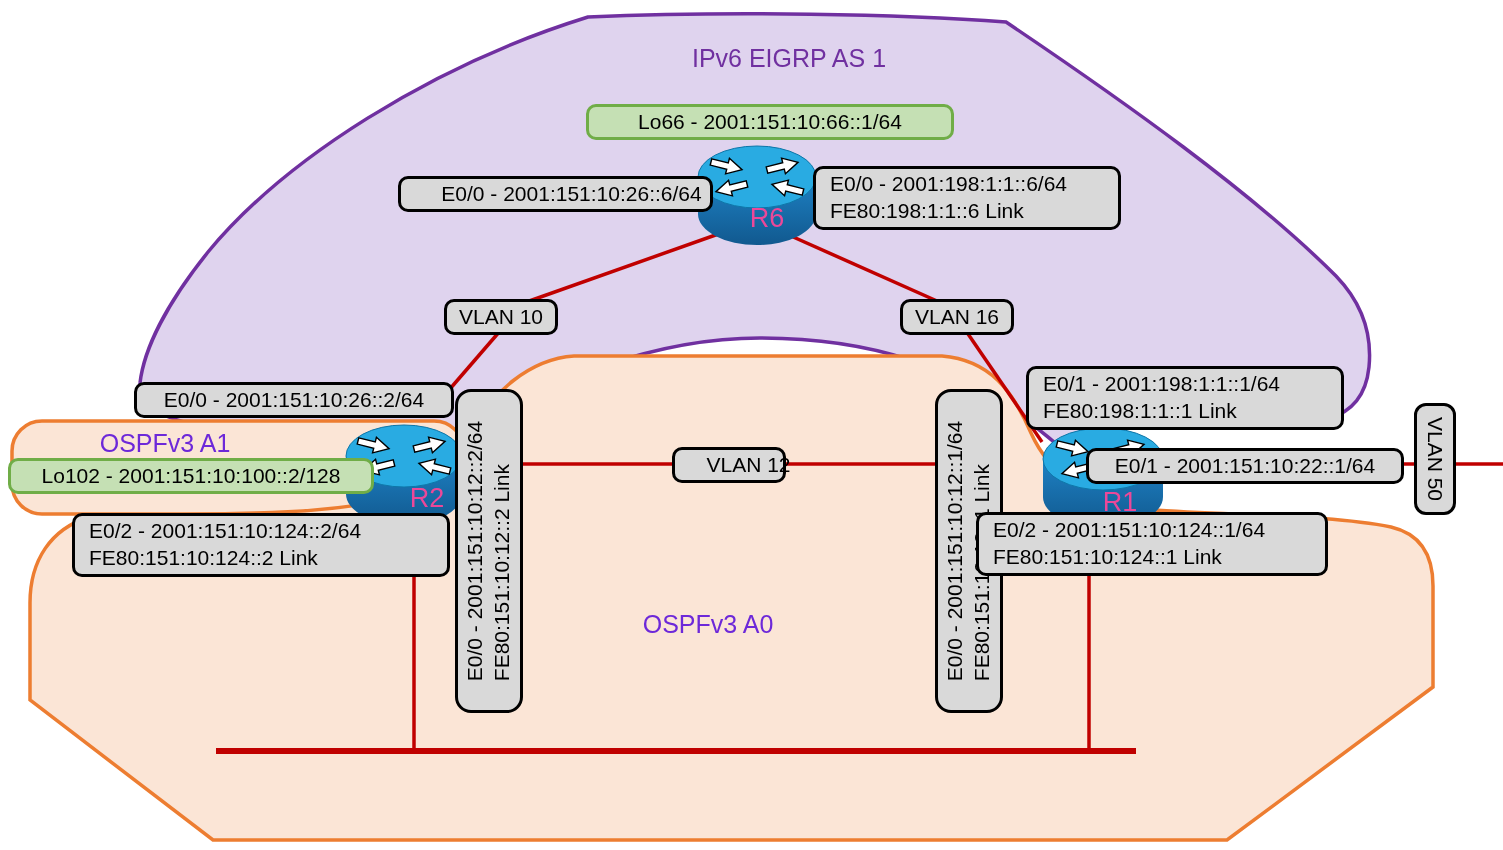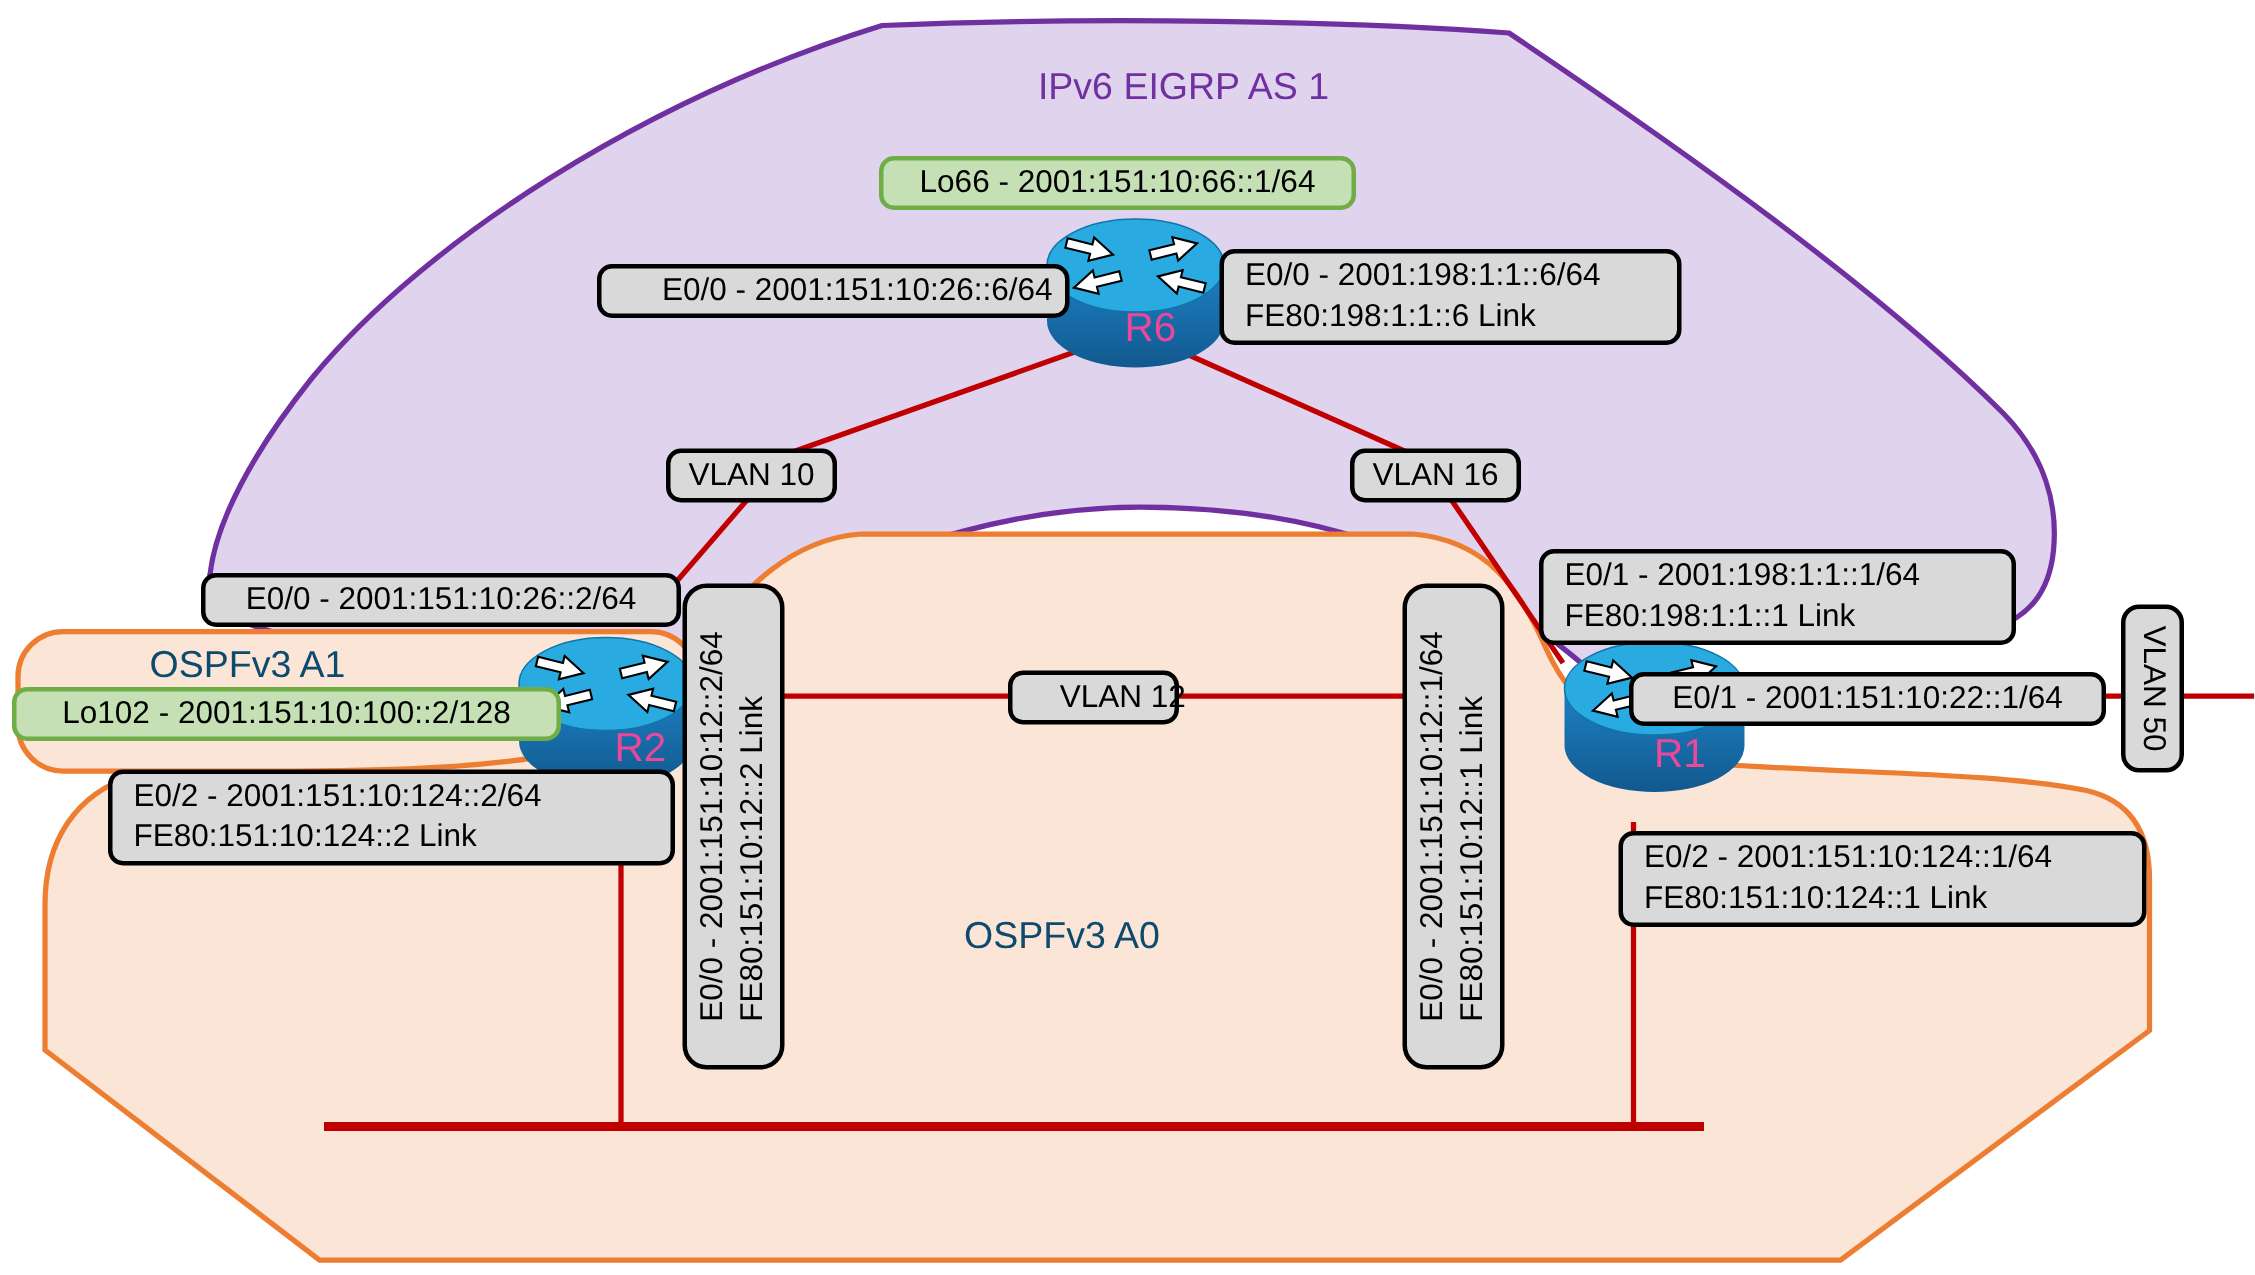--- a/index.html
+++ b/index.html
@@ -13,21 +13,21 @@
            padding:16px 14px;line-height:1.28;}
   .lbl.green{background:#C5E0B4;border-color:#70AD47;}
   .vwrap{position:absolute;background:#D9D9D9;border:3px solid #000;border-radius:16px;
          box-sizing:border-box;z-index:3;}
   .vinner{position:absolute;left:50%;top:50%;display:flex;flex-direction:column;
           align-items:flex-start;line-height:1.28;font-size:21px;white-space:nowrap;
           transform:translate(-50%,-50%) rotate(-90deg);}
   .vinner.cw{transform:translate(-50%,-50%) rotate(90deg);}
   .rtitle{position:absolute;z-index:3;font-size:25px;text-align:center;}
   .rtitle.purple{color:#7030A0;}
-  .rtitle.red{color:#0c4a6e;}
+  .rtitle.red{color:#6d28d9;}
   .rname{position:absolute;z-index:4;color:#ec4899;font-size:27px;text-align:center;}
 </style>
 </head>
 <body>
 
 <div class="canvas">
 
   <svg class="layer-svg" width="1503" height="850" viewBox="0 0 1503 850">
     <defs>
       <linearGradient id="gbody" x1="0" y1="0" x2="0" y2="1">
@@ -99,21 +99,21 @@
   </svg>
 
   <div class="rtitle purple" style="left:639px;top:44px;width:300px;">IPv6 EIGRP AS 1</div>
   <div class="rtitle red" style="left:63px;top:429px;width:204px;">OSPFv3 A1</div>
   <div class="rtitle red" style="left:608px;top:610px;width:200px;">OSPFv3 A0</div>
 
   <div class="rname" style="left:735px;top:203px;width:64px;">R6</div>
   <div class="rname" style="left:395px;top:483px;width:64px;">R2</div>
   <div class="rname" style="left:1088px;top:487px;width:64px;">R1</div>
 
-  <div class="lbl green" style="left:586px;top:104px;width:318px;height:36px;">Lo66 - 2001:151:10:66::1/64</div>
+  <div class="lbl green" style="left:586px;top:104px;width:368px;height:36px;">Lo66 - 2001:151:10:66::1/64</div>
   <div class="lbl green" style="left:8px;top:458px;width:366px;height:36px;">Lo102 - 2001:151:10:100::2/128</div>
 
   <div class="lbl" style="left:398px;top:176px;width:315px;height:36px;padding-left:32px;">E0/0 - 2001:151:10:26::6/64</div>
 
   <div class="lbl two" style="left:813px;top:166px;width:308px;height:64px;">
     <span>E0/0 - 2001:198:1:1::6/64</span>
     <span>FE80:198:1:1::6 Link</span>
   </div>
 
   <div class="lbl" style="left:134px;top:382px;width:320px;height:36px;">E0/0 - 2001:151:10:26::2/64</div>
@@ -137,21 +137,21 @@
     </div>
   </div>
 
   <div class="lbl two" style="left:1026px;top:366px;width:318px;height:64px;">
     <span>E0/1 - 2001:198:1:1::1/64</span>
     <span>FE80:198:1:1::1 Link</span>
   </div>
 
   <div class="lbl" style="left:1086px;top:448px;width:318px;height:36px;">E0/1 - 2001:151:10:22::1/64</div>
 
-  <div class="lbl two" style="left:1079px;top:512px;width:352px;height:64px;margin-top:42px;">
+  <div class="lbl two" style="left:976px;top:512px;width:352px;height:64px;">
     <span>E0/2 - 2001:151:10:124::1/64</span>
     <span>FE80:151:10:124::1 Link</span>
   </div>
 
   <div class="lbl" style="left:444px;top:299px;width:114px;height:36px;">VLAN 10</div>
   <div class="lbl" style="left:900px;top:299px;width:114px;height:36px;">VLAN 16</div>
   <div class="lbl" style="left:672px;top:447px;width:114px;height:36px;padding-left:39px;">VLAN 12</div>
   <div class="vwrap" style="left:1414px;top:403px;width:42px;height:112px;border-radius:12px;">
     <div class="vinner cw">
       <span>VLAN 50</span>

